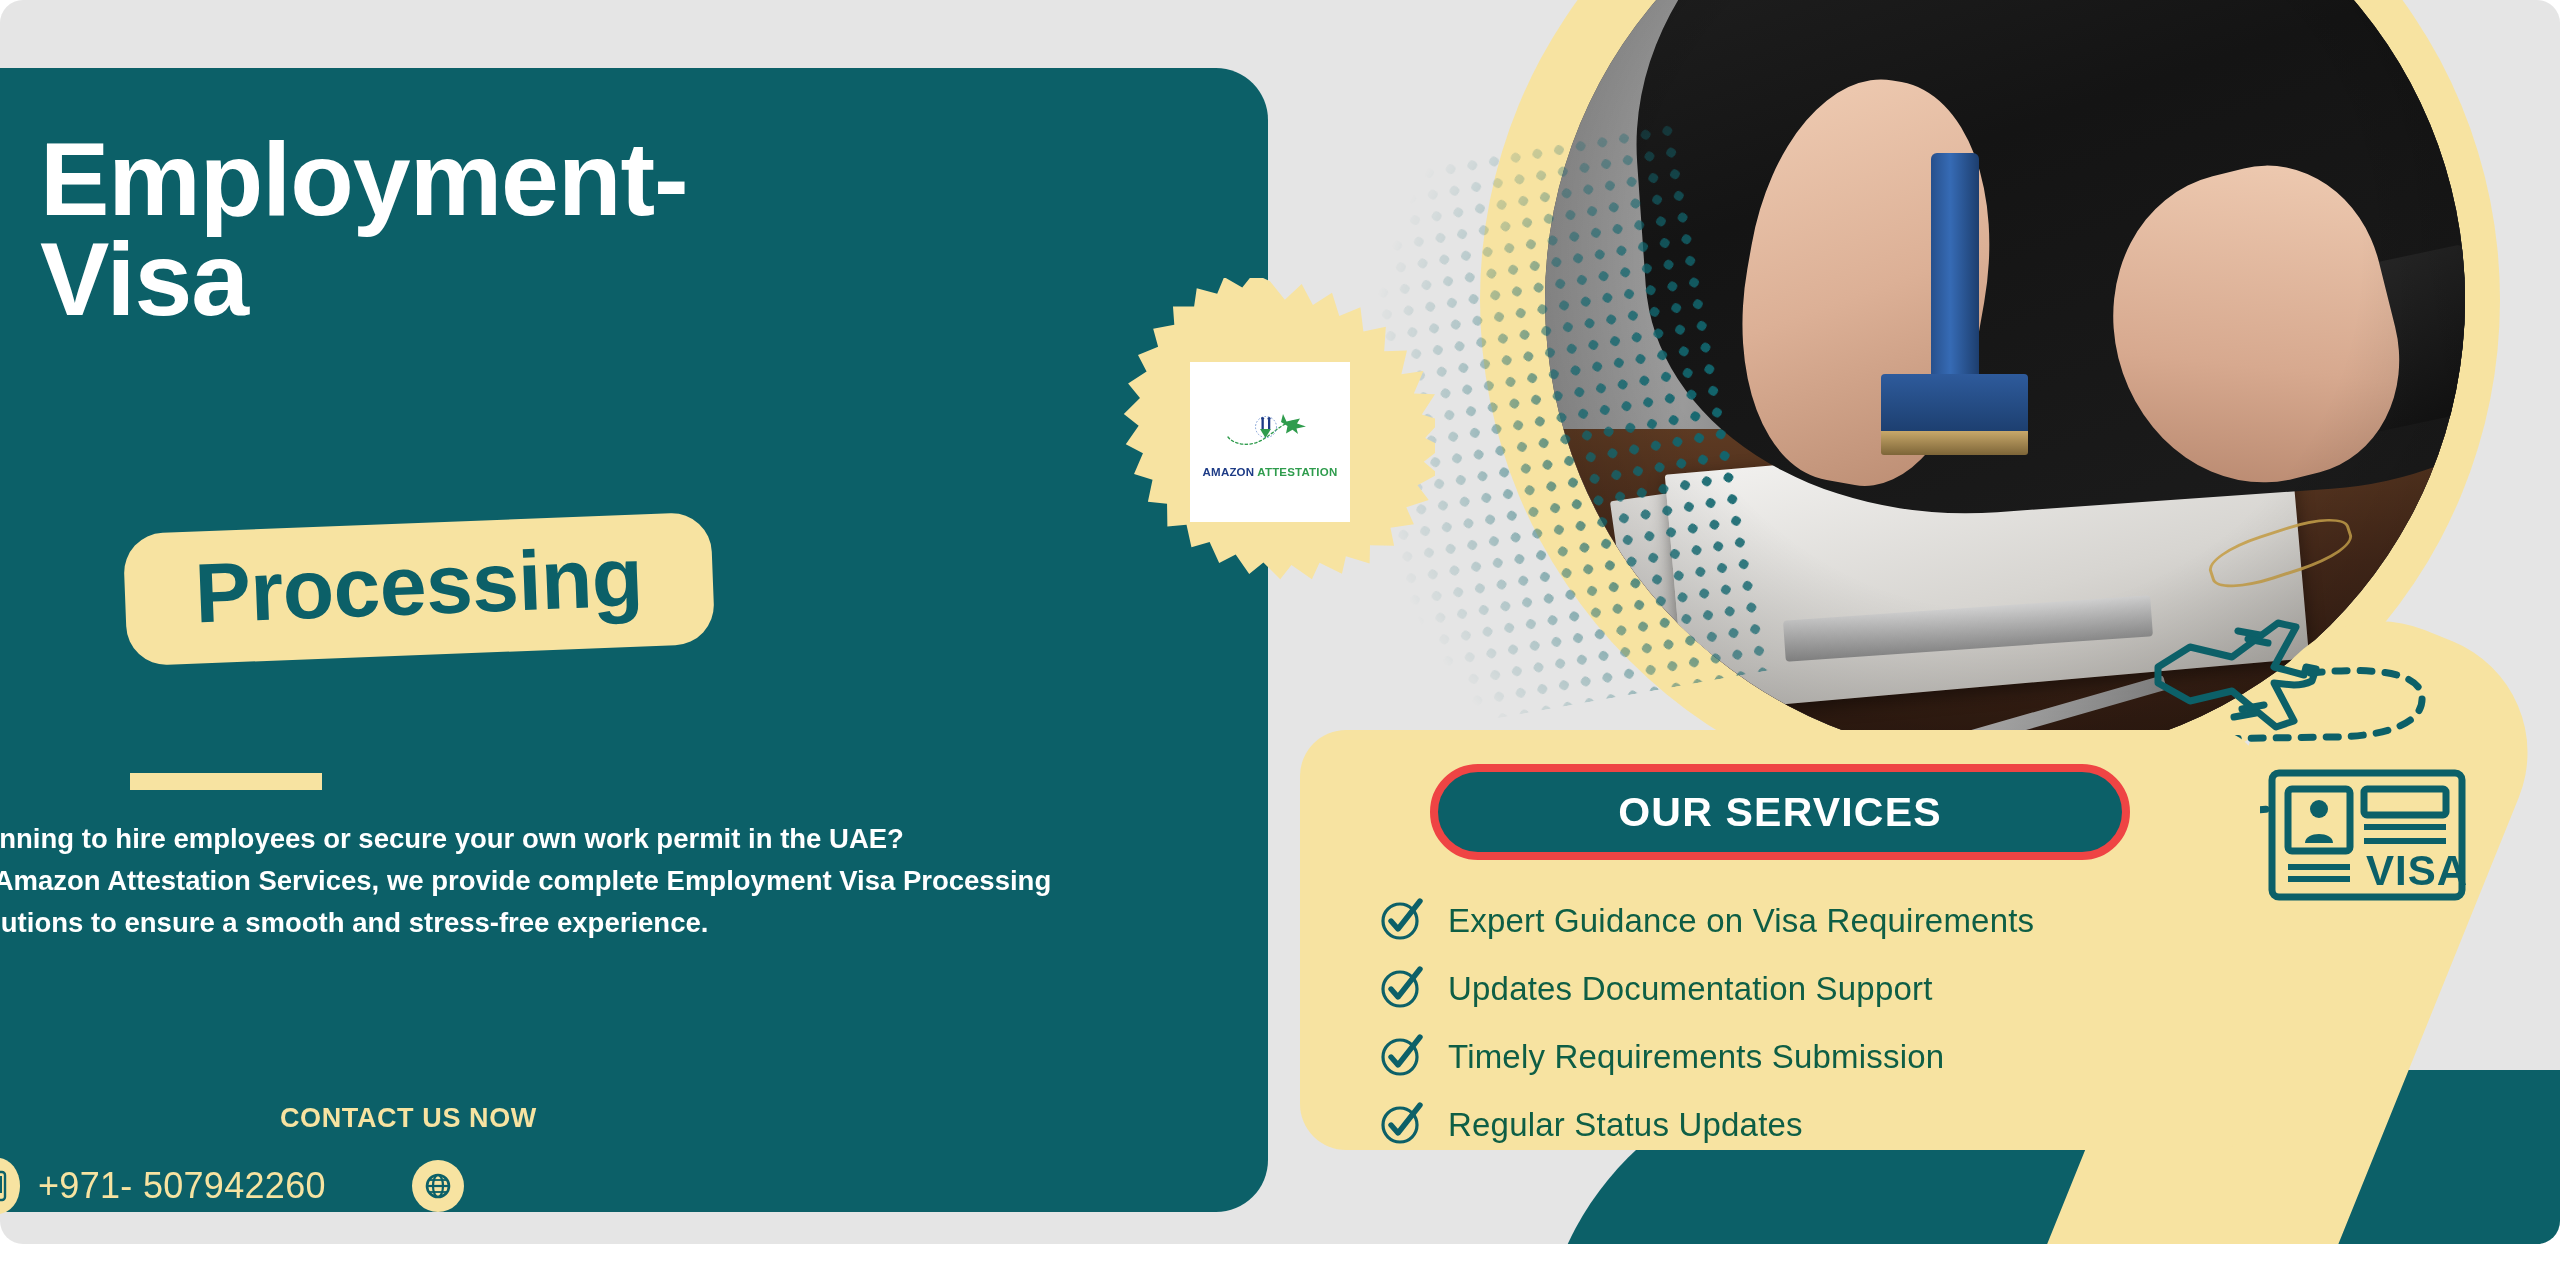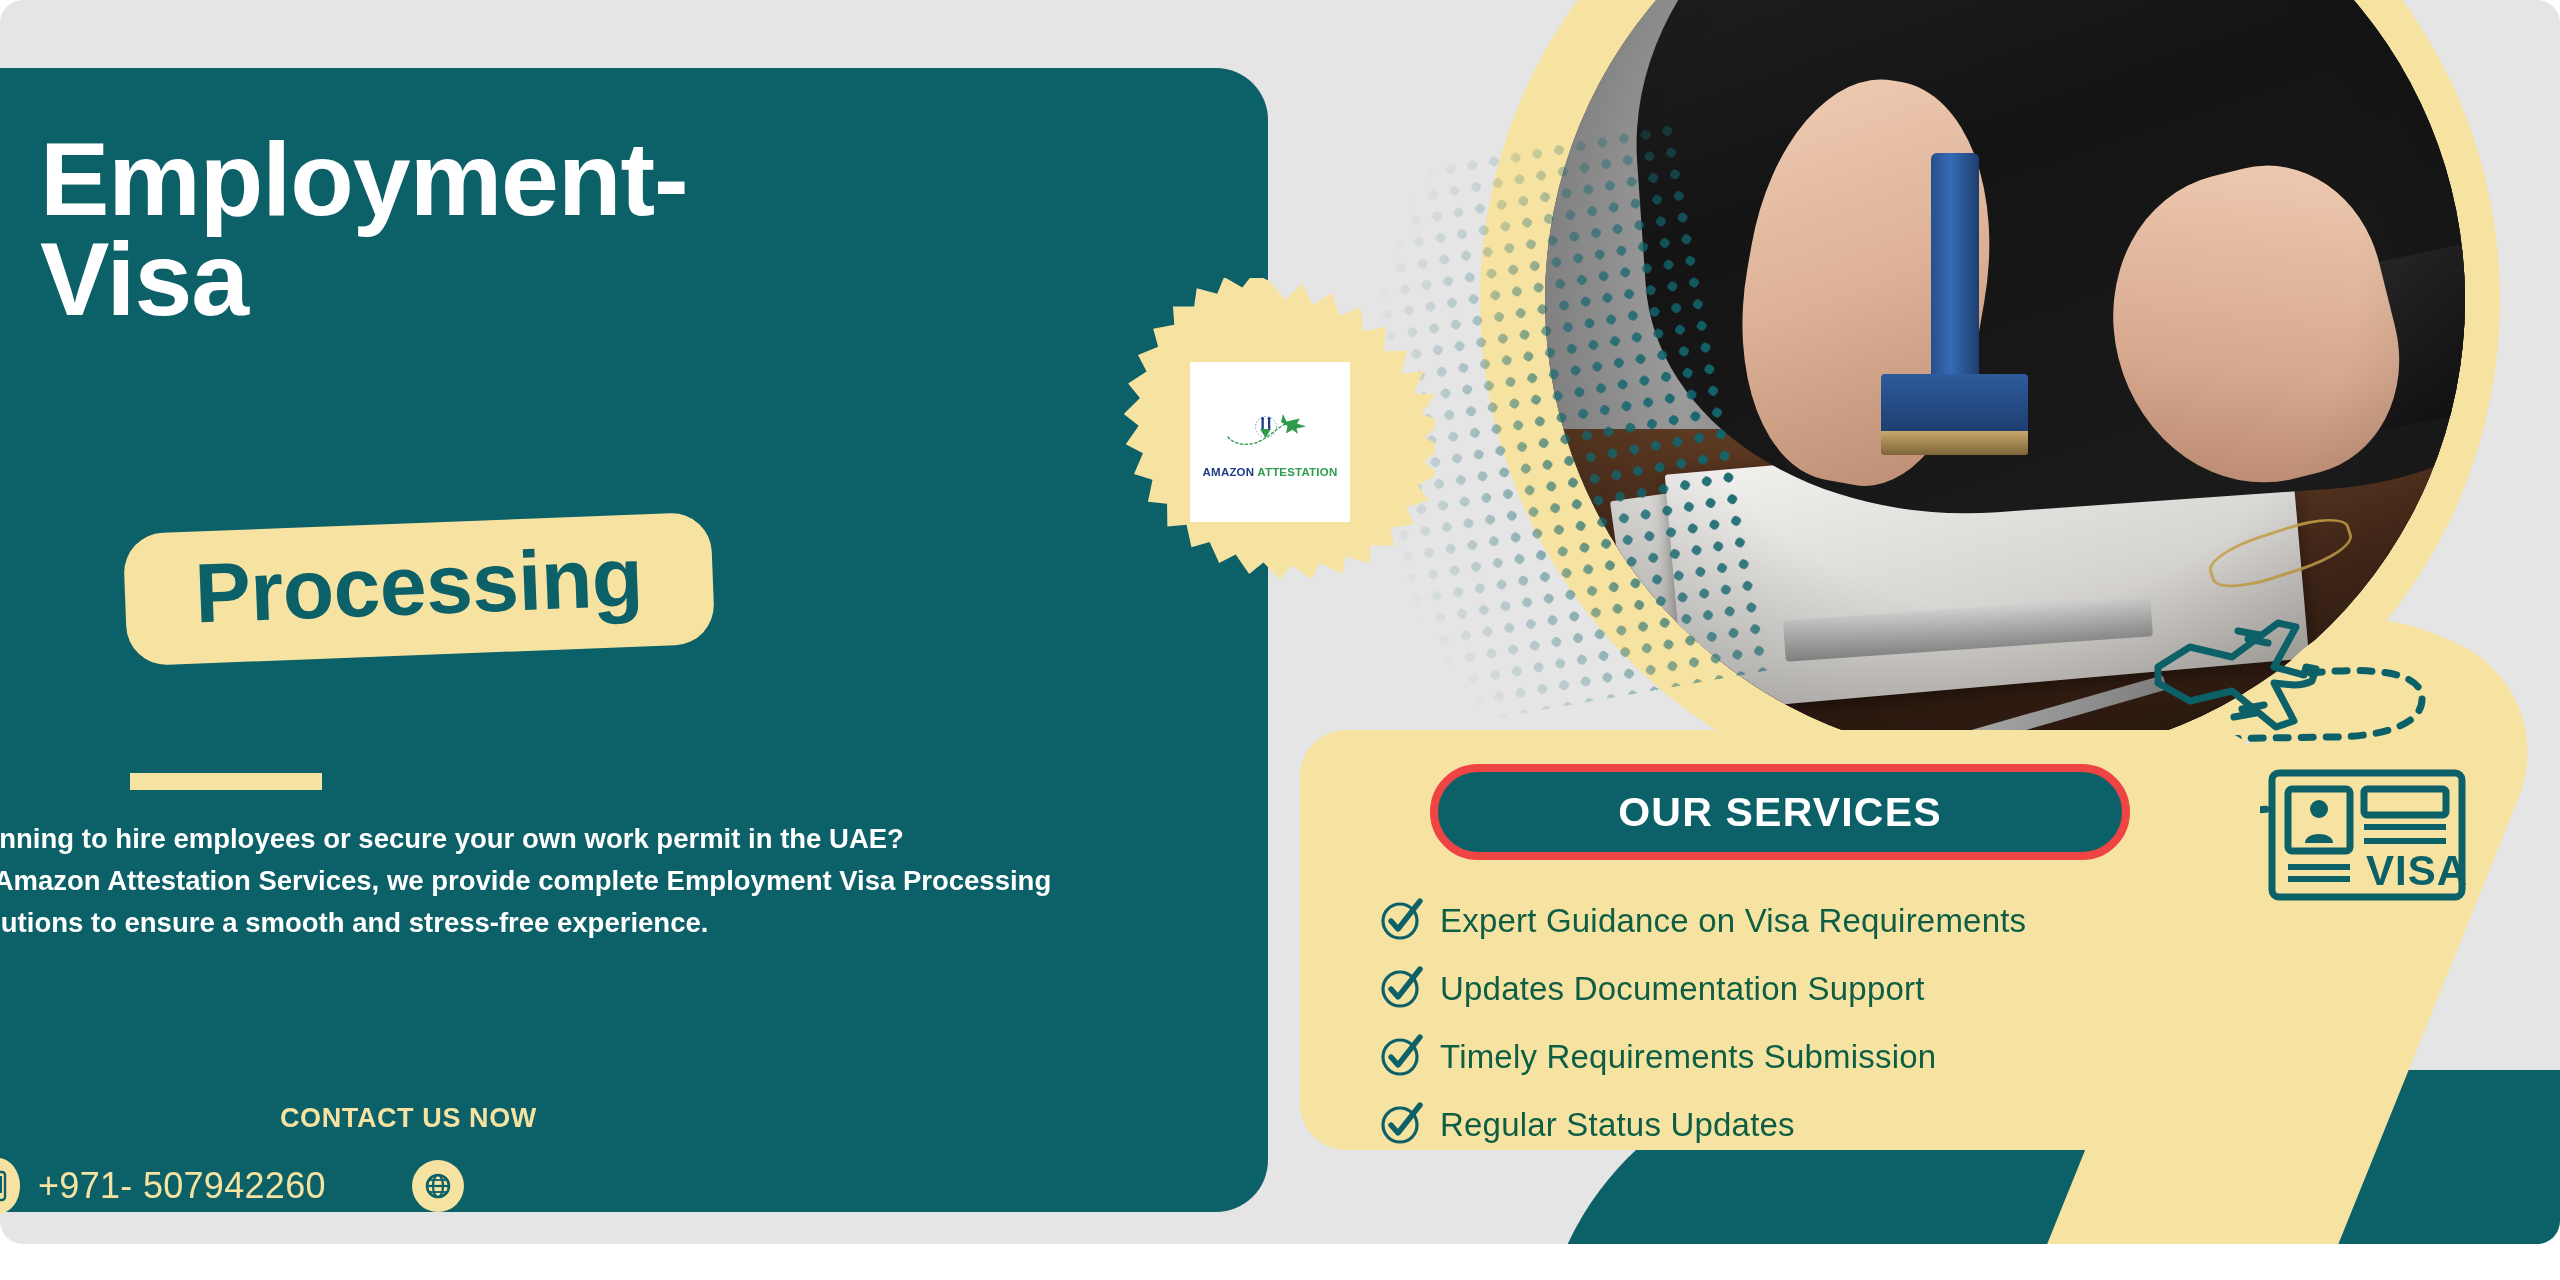--- a/index.html
+++ b/index.html
@@ -306,21 +306,21 @@
     color:#ffffff;
     font-size:41px;
     font-weight:800;
     letter-spacing:1.2px;
     display:flex; align-items:center; justify-content:center;
   }
   .svc-list {
     margin:36px 0 0 78px;
     display:flex; flex-direction:column; gap:18px;
   }
-  .svc-item { display:flex; align-items:center; gap:16px; }
+  .svc-item { display:flex; align-items:center; gap:24px; }
   .svc-label {
     color:#0E5E45;
     font-size:33px;
     font-weight:400;
     letter-spacing:.2px;
     white-space:nowrap;
   }
 </style>
 </head>
 <body>

